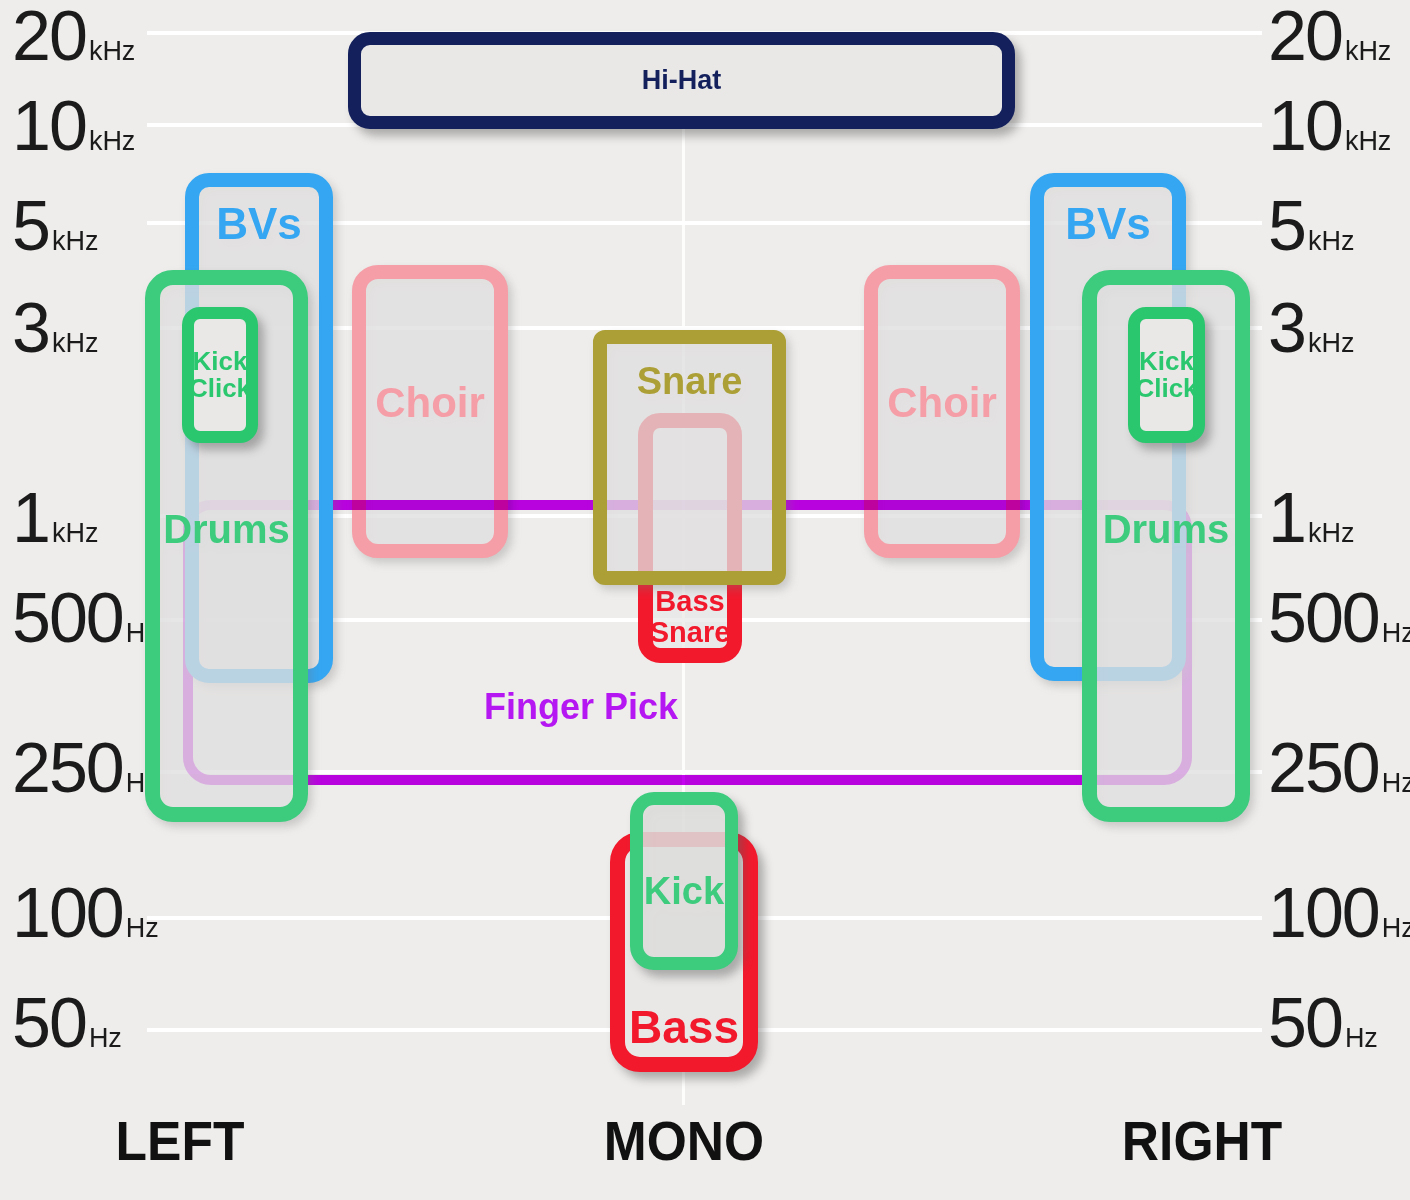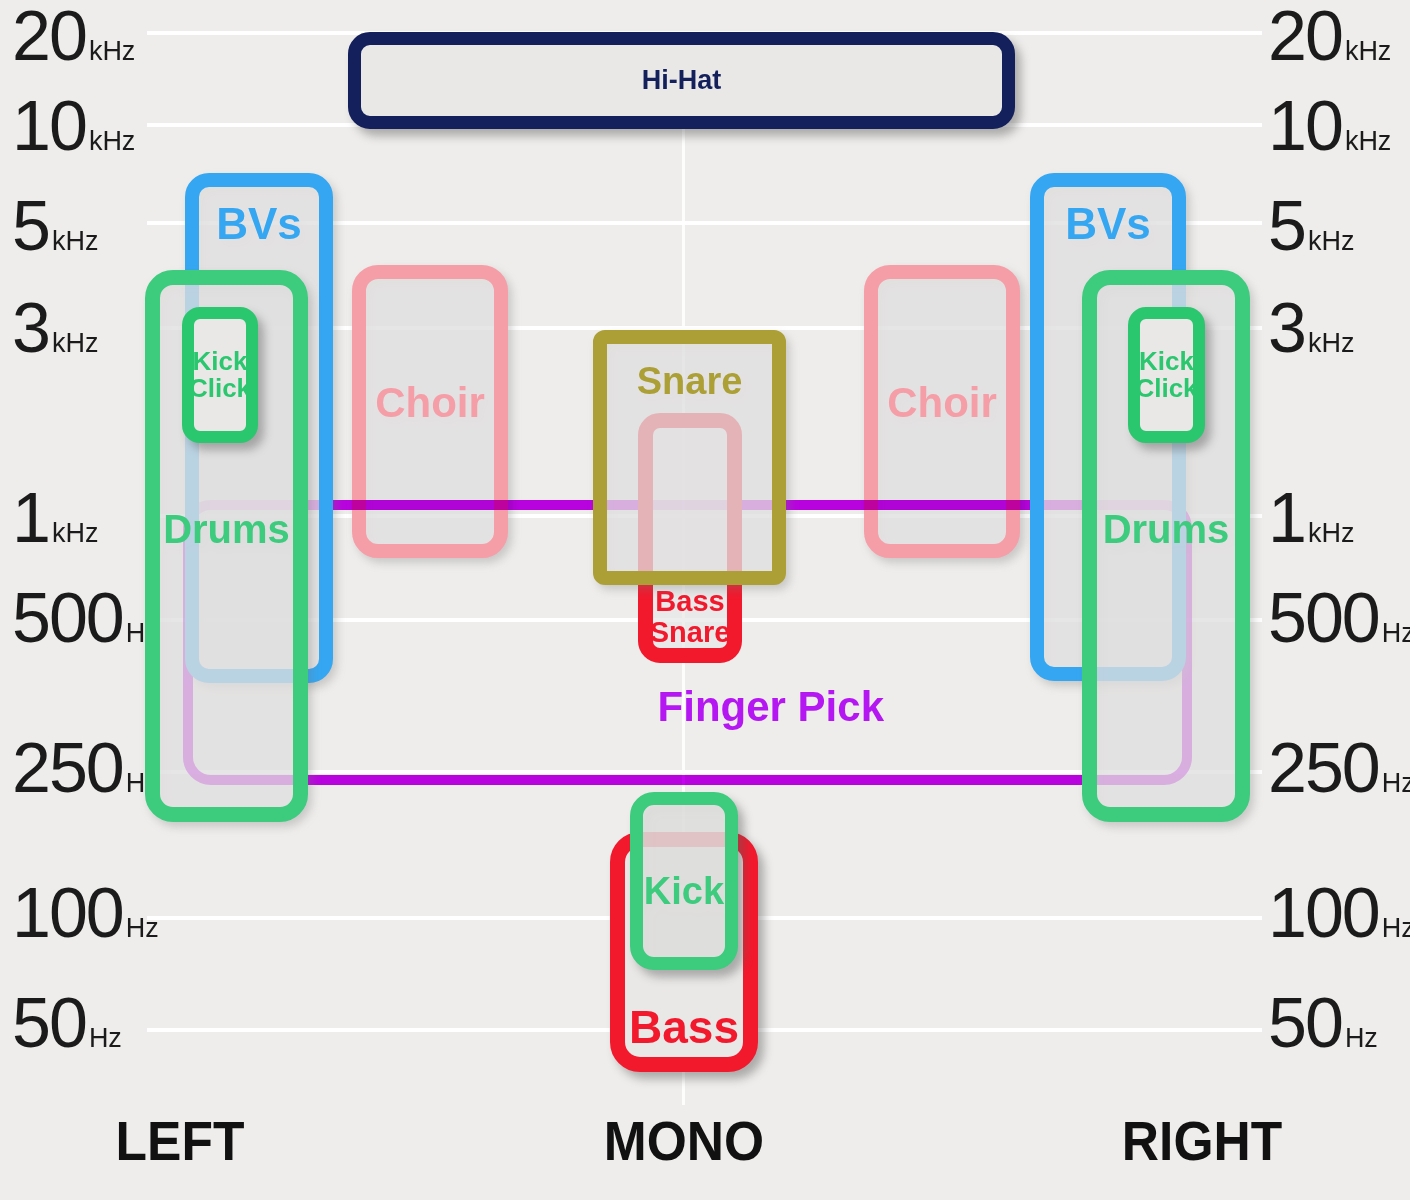--- a/index.html
+++ b/index.html
@@ -16,21 +16,21 @@
   .tick .num{font-size:70px;line-height:1;font-weight:400;letter-spacing:-2px;}
   .tick .unit{font-size:27px;line-height:1;margin-left:3px;}
   .box{position:absolute;box-sizing:border-box;border-style:solid;border-radius:24px;background:rgba(233,232,231,0.72);}
   .opaque{background:#E9E8E7;}
   .outline{background:transparent;}
   .shadow-strong{filter:drop-shadow(6px 7px 5px rgba(90,90,90,0.45));}
   .shadow-soft{filter:drop-shadow(4px 5px 4px rgba(115,115,115,0.30));}
   .box-label{position:absolute;left:50%;transform:translateX(-50%);white-space:nowrap;font-weight:700;text-align:center;}
   .flexcenter{display:flex;align-items:center;justify-content:center;flex-direction:column;}
   .footer-label{position:absolute;top:1108px;width:200px;text-align:center;font-size:56px;font-weight:700;color:#111111;transform:scaleX(0.92);letter-spacing:0px;z-index:1;}
-  .fp-label{position:absolute;left:484px;top:688px;width:400px;text-align:right;font-weight:700;font-size:42px;line-height:37px;z-index:3;}
+  .fp-label{position:absolute;left:484px;top:688px;width:400px;text-align:left;font-weight:700;font-size:36px;line-height:37px;z-index:3;}
   .multiply{mix-blend-mode:multiply;}
 </style>
 </head>
 <body>
 
 <div class="stage">
 
   <div class="gridline" style="top:31px;"></div>
   <div class="gridline" style="top:123px;"></div>
   <div class="gridline" style="top:221px;"></div>

